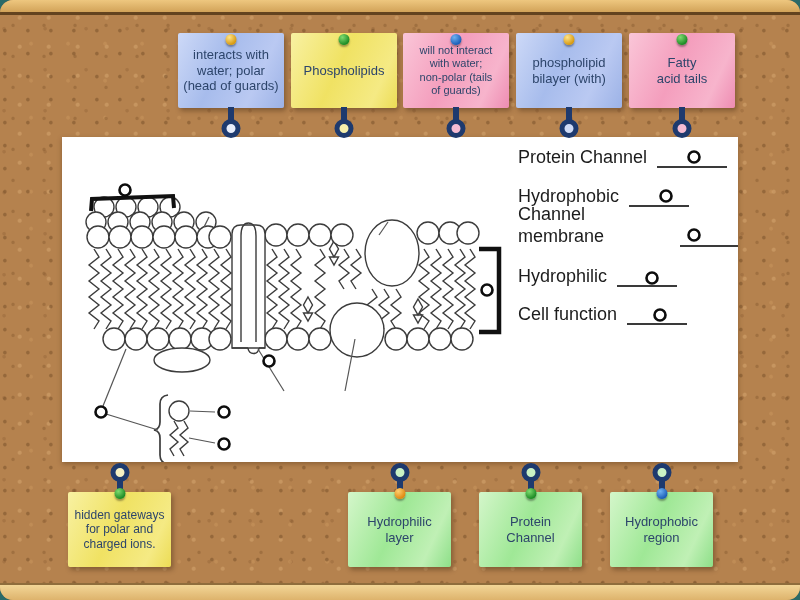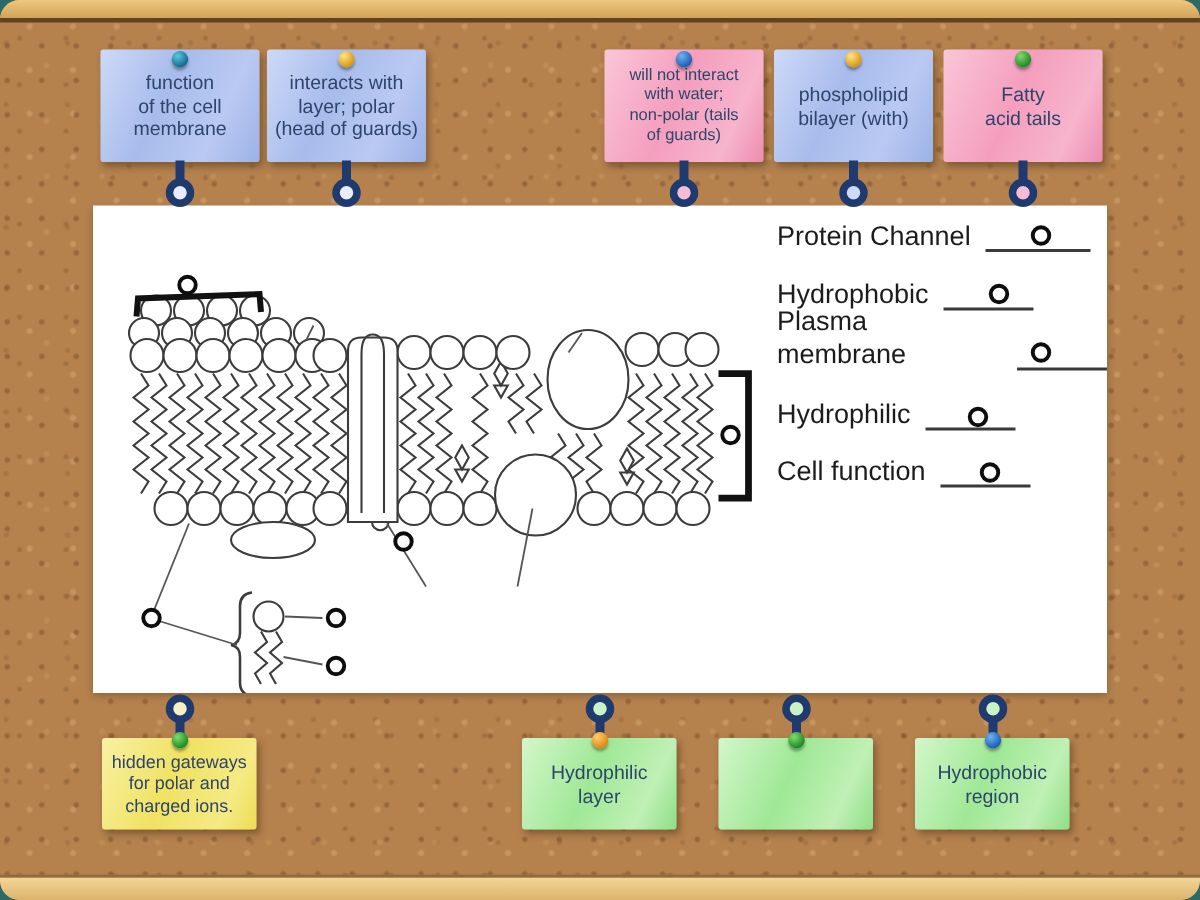--- a/index.html
+++ b/index.html
@@ -27,21 +27,21 @@
     font-size:18px;line-height:22px;color:#1c1c1c;z-index:1;}
   .blank{display:inline-block;height:4px;border-bottom:2px solid #3a3a3a;margin-left:10px;}
   
   .card{position:absolute;width:106px;height:75px;border-radius:2px;
     display:flex;align-items:center;justify-content:center;text-align:center;
     font-size:13px;line-height:1.22;color:#2d456b;
     box-shadow:2px 3px 5px rgba(40,20,5,.35);}
   .card .card-label{white-space:pre-line;padding:2px 3px;}
   .card.text-sm{font-size:11px;}
   .card.text-md{font-size:12px;}
-  .card.bottom-card{width:103px;height:61px;}
+  .card.bottom-card{width:103px;height:75px;}
   .c-blue  {background:linear-gradient(115deg,#cdd9f7 0%,#a7bcec 40%,#bac9f2 72%,#9cb2e6 100%);}
   .c-yellow{background:linear-gradient(115deg,#f8f1a2 0%,#f0e263 45%,#f5ea84 80%,#ecdc55 100%);}
   .c-pink  {background:linear-gradient(115deg,#fac6d8 0%,#f49ebd 45%,#f7b4cc 78%,#ee8cb2 100%);}
   .c-green {background:linear-gradient(115deg,#d4f6ca 0%,#9fe896 45%,#c0f0b5 78%,#8ddf88 100%);}
   .pin{position:absolute;left:50%;width:11px;height:11px;border-radius:50%;
     transform:translateX(-50%);box-shadow:0 2px 2px rgba(0,0,0,.35);z-index:4;}
   .pin.at-top{top:1px}.pin.at-edge{top:-4px}
   .p-teal  {background:radial-gradient(circle at 35% 30%,#5cc6e0,#136d8c 70%);}
   .p-yellow{background:radial-gradient(circle at 35% 30%,#ffe489,#d79a12 70%);}
   .p-green {background:radial-gradient(circle at 35% 30%,#7fdc6f,#1e8c26 70%);}
@@ -64,21 +64,21 @@
     <div class="panel">
       <div class="dlabel" style="top:9px">
         <span>Protein Channel</span>
         <span class="blank" style="width:70px"></span>
       </div>
       <div class="dlabel" style="top:48px">
         <span>Hydrophobic</span>
         <span class="blank" style="width:60px"></span>
       </div>
       <div class="dlabel" style="top:88px">
-        <span>Plasma membrane</span>
+        <span>Channel membrane</span>
         <span class="blank" style="width:61px"></span>
       </div>
       <div class="dlabel" style="top:128px">
         <span>Hydrophilic</span>
         <span class="blank" style="width:60px"></span>
       </div>
       <div class="dlabel" style="top:166px">
         <span>Cell function</span>
         <span class="blank" style="width:60px"></span>
       </div>
@@ -207,35 +207,33 @@
           <circle cx="162" cy="307" r="5.5"></circle>
           <circle cx="632" cy="20" r="5.5"></circle>
           <circle cx="604" cy="59" r="5.5"></circle>
           <circle cx="632" cy="98" r="5.5"></circle>
           <circle cx="590" cy="141" r="5.5"></circle>
           <circle cx="598" cy="178" r="5.5"></circle>
         </g>
       </svg>
     </div>
 
-    <div class="card c-blue" style="left:67px;top:33px">
-      <span class="pin at-top p-teal"></span>
-      <span class="card-label">function
-of the cell
-membrane</span>
-      <span class="stem below"></span>
-      <span class="ring below" style="--ring:#e7edfb"></span>
-    </div>
     <div class="card c-blue" style="left:178px;top:33px">
       <span class="pin at-top p-yellow"></span>
       <span class="card-label text-md">interacts with
-layer; polar
+water; polar
 (head of guards)</span>
       <span class="stem below"></span>
       <span class="ring below" style="--ring:#e7edfb"></span>
+    </div>
+    <div class="card c-yellow" style="left:291px;top:33px">
+      <span class="pin at-top p-green"></span>
+      <span class="card-label">Phospholipids</span>
+      <span class="stem below"></span>
+      <span class="ring below" style="--ring:#f6efab"></span>
     </div>
     <div class="card c-pink text-sm" style="left:403px;top:33px">
       <span class="pin at-top p-blue"></span>
       <span class="card-label">will not interact
 with water;
 non-polar (tails
 of guards)</span>
       <span class="stem below"></span>
       <span class="ring below" style="--ring:#f6bcd3"></span>
     </div>
@@ -266,20 +264,22 @@
       <span class="ring above" style="--ring:#caf2c4"></span>
       <span class="stem above"></span>
       <span class="pin at-edge p-orange"></span>
       <span class="card-label">Hydrophilic
 layer</span>
     </div>
     <div class="card bottom-card c-green" style="left:479px;top:492px">
       <span class="ring above" style="--ring:#caf2c4"></span>
       <span class="stem above"></span>
       <span class="pin at-edge p-green"></span>
+      <span class="card-label">Protein
+Channel</span>
     </div>
     <div class="card bottom-card c-green" style="left:610px;top:492px">
       <span class="ring above" style="--ring:#caf2c4"></span>
       <span class="stem above"></span>
       <span class="pin at-edge p-blue"></span>
       <span class="card-label">Hydrophobic
 region</span>
     </div>
   </div>
 </div>

